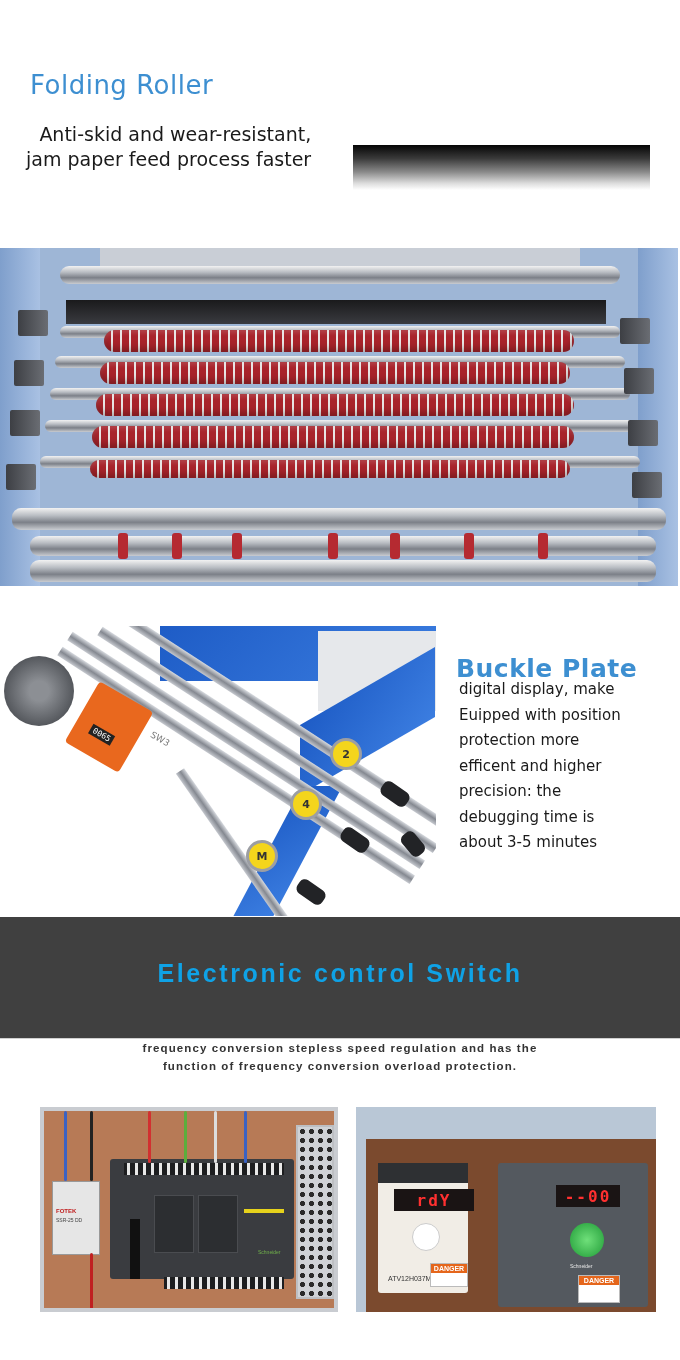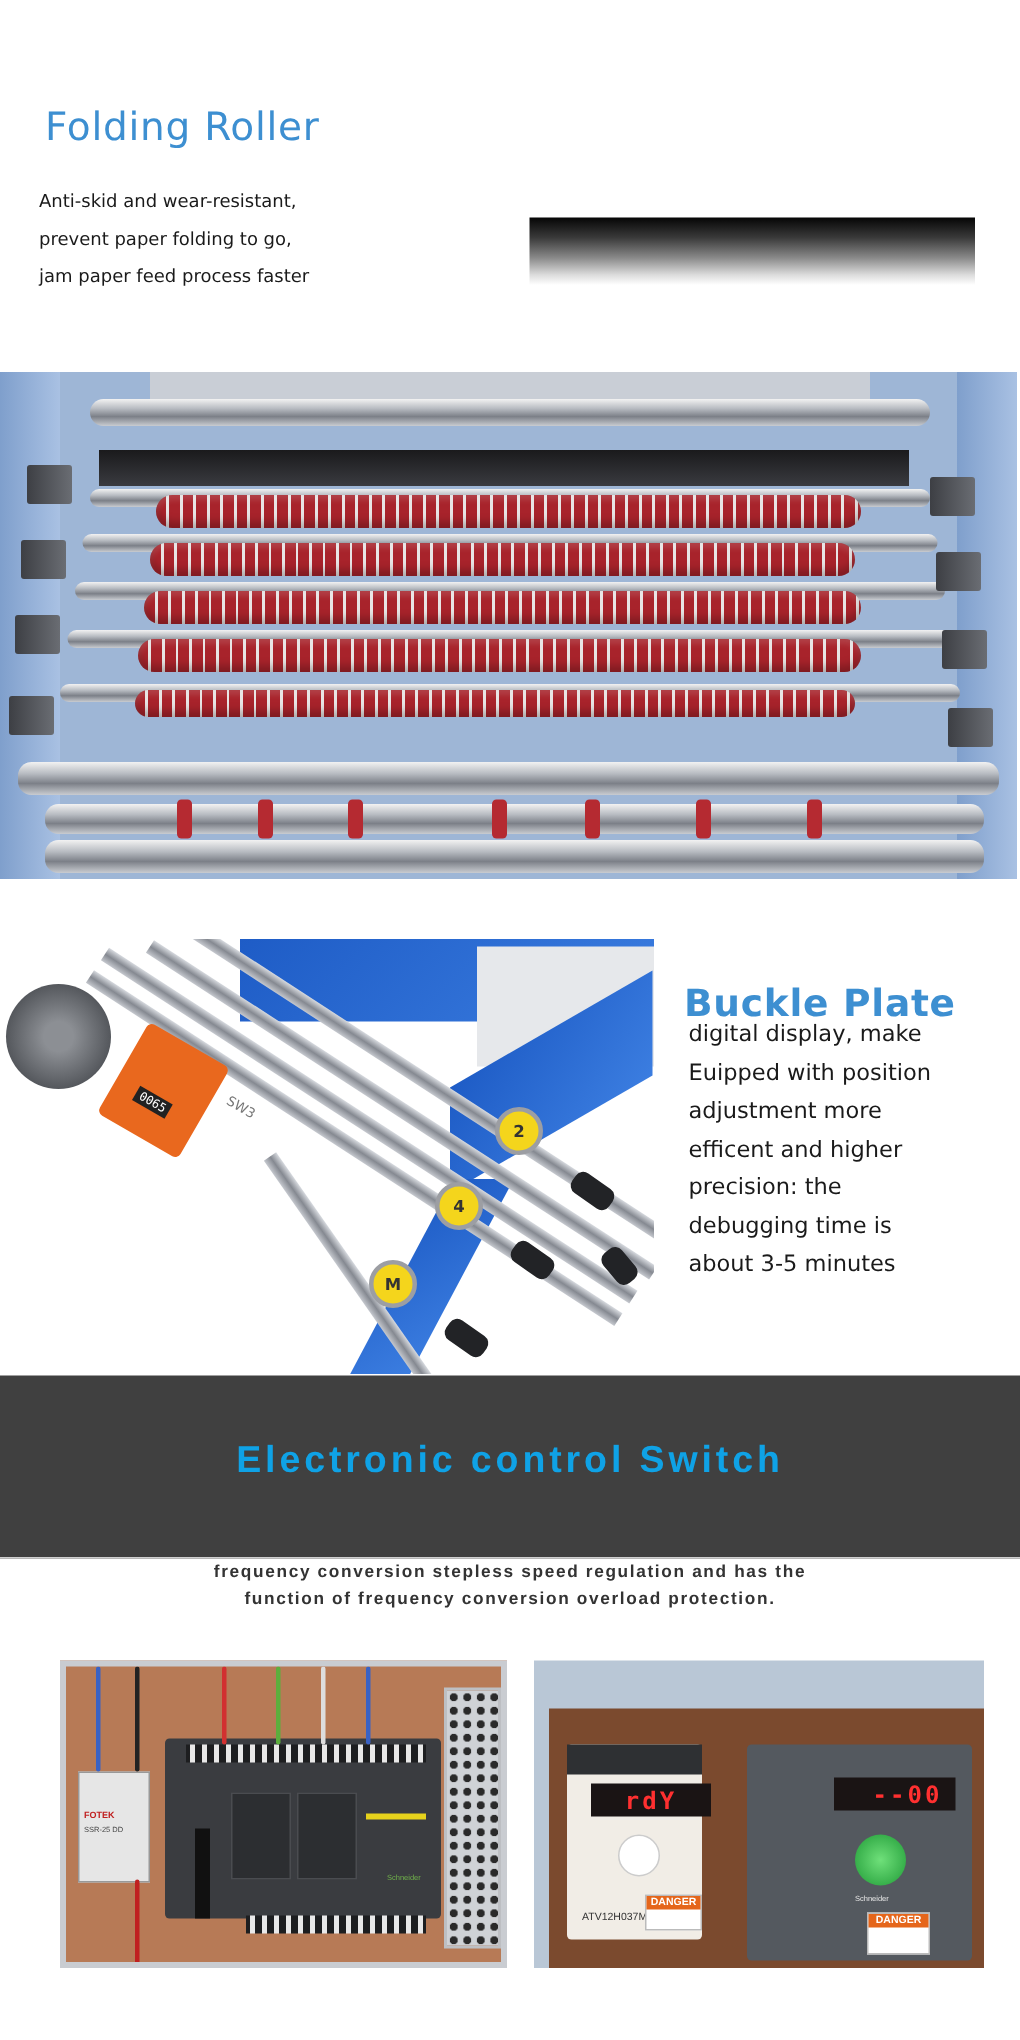--- a/index.html
+++ b/index.html
@@ -1,21 +1,21 @@
 <!DOCTYPE html>
 <html><head>
 <meta charset="utf-8">
 <style>
   html, body { margin: 0; padding: 0; background: #ffffff; }
   body { width: 680px; height: 1360px; position: relative; overflow: hidden; font-family: "DejaVu Sans", sans-serif; }
   .abs { position: absolute; }
 
   
   .h-title { color: #3d8fd1; font-family: "DejaVu Sans", sans-serif; font-size: 26px; letter-spacing: 0.5px; font-weight: normal; margin: 4px; }
-  .desc { color: #1a1a1a; font-size: 12px; line-height: 25px; margin: 0; }
+  .desc { color: #1a1a1a; font-size: 19px; line-height: 25px; margin: 0; text-align: right; }
   .gradient-bar { background: linear-gradient(to bottom, #050505 0%, #3a3a3a 30%, #8a8a8a 60%, #dcdcdc 85%, #ffffff 100%); }
 
   
   .roller-photo { left: 0; top: 248px; width: 678px; height: 338px; background: #9eb6d6; overflow: hidden; }
   .frame-side { position: absolute; top: 0; bottom: 0; width: 40px; background: linear-gradient(to right, #7f9fcc, #a9c1e3); }
   .rod { position: absolute; height: 18px; border-radius: 9px; background: linear-gradient(to bottom, #f2f2f2 0%, #b8bcc2 35%, #7c8088 65%, #c9ccd1 100%); }
   .belt { position: absolute; height: 22px; border-radius: 11px;
     background: repeating-linear-gradient(to right, #a8232b 0px, #a8232b 7px, #e9e4e4 7px, #e9e4e4 9px); box-shadow: inset 0 -4px 6px rgba(0,0,0,0.25), inset 0 3px 4px rgba(255,255,255,0.15); }
   .bracket { position: absolute; width: 30px; height: 26px; background: linear-gradient(to right, #3d3f44, #6a6d73); border-radius: 2px; }
   .guard { position: absolute; background: linear-gradient(to bottom, #1a1a1c, #3a3b40); }
@@ -56,21 +56,20 @@
   .dial { position: absolute; border-radius: 50%; }
   .model-label { position: absolute; font-family: "Liberation Sans", sans-serif; font-size: 7px; color: #333; }
 </style>
 </head>
 <body>
 
 <h2 class="abs h-title" style="left:26px; top:66px;">Folding Roller</h2>
 
 <div class="abs" style="left:26px; top:122px;">
   <p class="desc">Anti-skid and wear-resistant,</p>
-  <p class="desc">prevent paper folding to go,</p>
   <p class="desc">jam paper feed process faster</p>
 </div>
 
 <div class="abs gradient-bar" style="left:353px; top:145px; width:297px; height:45px;"></div>
 
 <div class="abs roller-photo">
   <div class="frame-side" style="left:0;"></div>
   <div class="frame-side" style="right:0;"></div>
   <div style="position:absolute; left:100px; top:0; width:480px; height:30px; background:#c9ced6;"></div>
 
@@ -140,21 +139,21 @@
   <div class="bp-handle" style="left:380px; top:160px; transform:rotate(35deg);"></div>
   <div class="bp-handle" style="left:340px; top:206px; transform:rotate(35deg);"></div>
   <div class="bp-handle" style="left:296px; top:258px; transform:rotate(35deg);"></div>
   <div class="bp-handle" style="left:400px; top:210px; width:26px; transform:rotate(50deg);"></div>
 </div>
 
 <h2 class="abs side-title" style="left:456px; top:638px;margin-top:16px;">Buckle Plate</h2>
 <div class="abs" style="left:459px; top:677px;">
   <p class="side-desc">digital display, make</p>
   <p class="side-desc">Euipped with position</p>
-  <p class="side-desc">adjustment more</p>
+  <p class="side-desc">protection more</p>
   <p class="side-desc">efficent and higher</p>
   <p class="side-desc">precision: the</p>
   <p class="side-desc">debugging time is</p>
   <p class="side-desc">about 3-5 minutes</p>
 </div>
 
 <div class="abs band">
   <div class="band-title">Electronic control Switch</div>
 </div>
 
@@ -192,20 +191,20 @@
   <div class="vfd1" style="left:22px; top:56px; width:90px; height:130px;">
     <div style="position:absolute; left:0; top:0; width:90px; height:20px; background:#2e3033;"></div>
     <div class="display" style="left:16px; top:26px; width:80px; height:22px;">rdY</div>
     <div class="dial" style="left:34px; top:60px; width:26px; height:26px; background:#ffffff; border:1px solid #ccc;"></div>
     <div class="model-label" style="left:10px; top:112px;">ATV12H037M2</div>
     <div class="danger" style="left:52px; top:100px; width:36px; height:22px;">
       <div class="danger-hdr">DANGER</div>
     </div>
   </div>
   <div class="vfd2" style="left:142px; top:56px; width:150px; height:144px;">
-    <div class="display" style="left:58px; top:22px; width:64px; height:22px;padding-left:17px;">--00</div>
+    <div class="display" style="left:58px; top:22px; width:64px; height:22px;">--00</div>
     <div class="dial" style="left:72px; top:60px; width:34px; height:34px; background:radial-gradient(circle, #6fe07a, #1f9a36);"></div>
     <div style="position:absolute; left:72px; top:100px; font-size:5px; color:#e6e6e6; font-family:'Liberation Sans', sans-serif;">Schneider</div>
     <div class="danger" style="left:80px; top:112px; width:40px; height:26px;">
       <div class="danger-hdr">DANGER</div>
     </div>
   </div>
 </div>
 
 </body></html>

